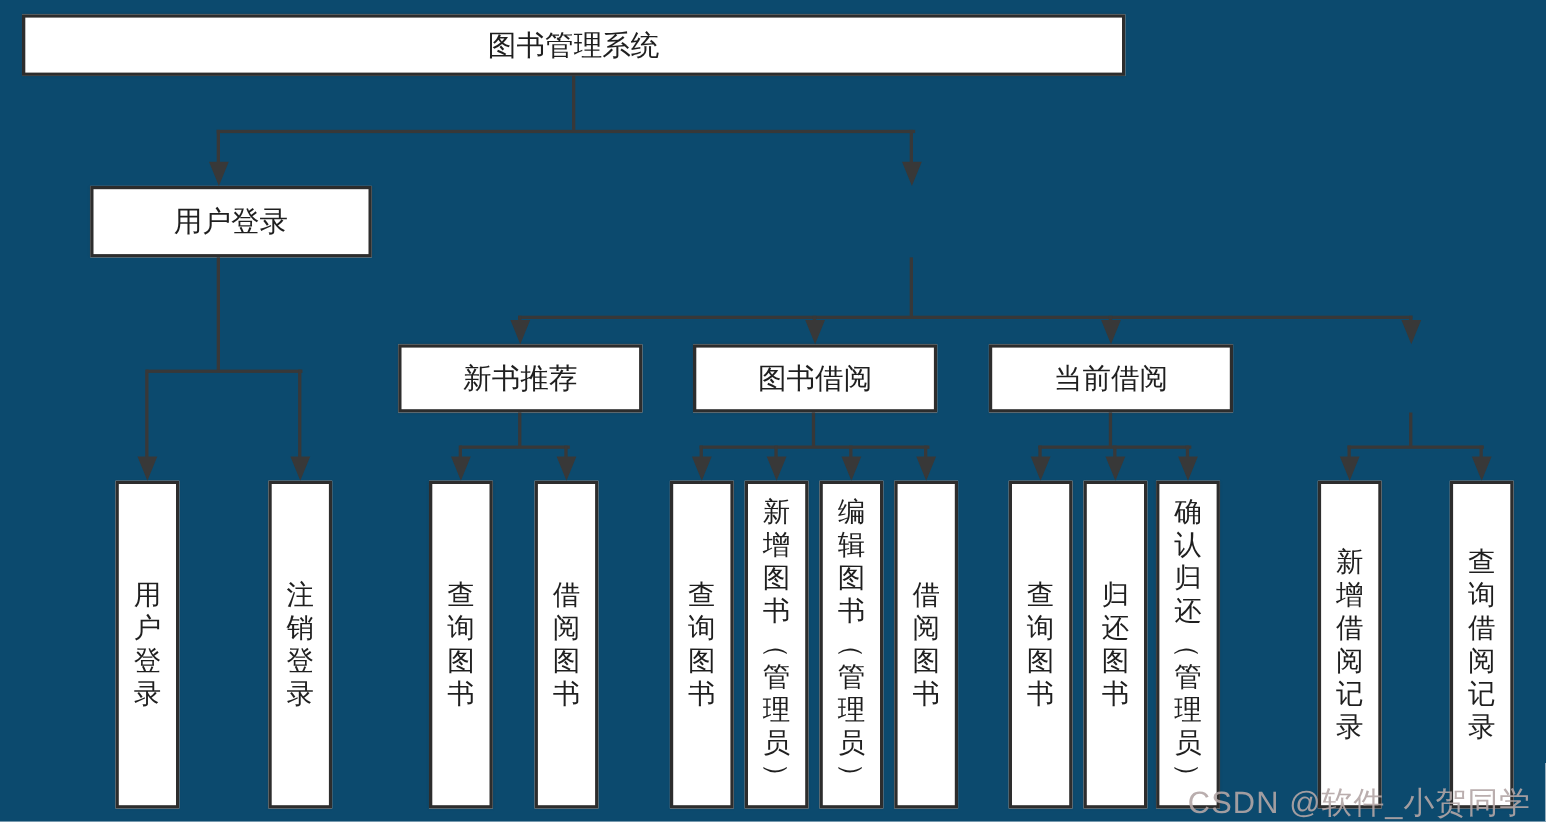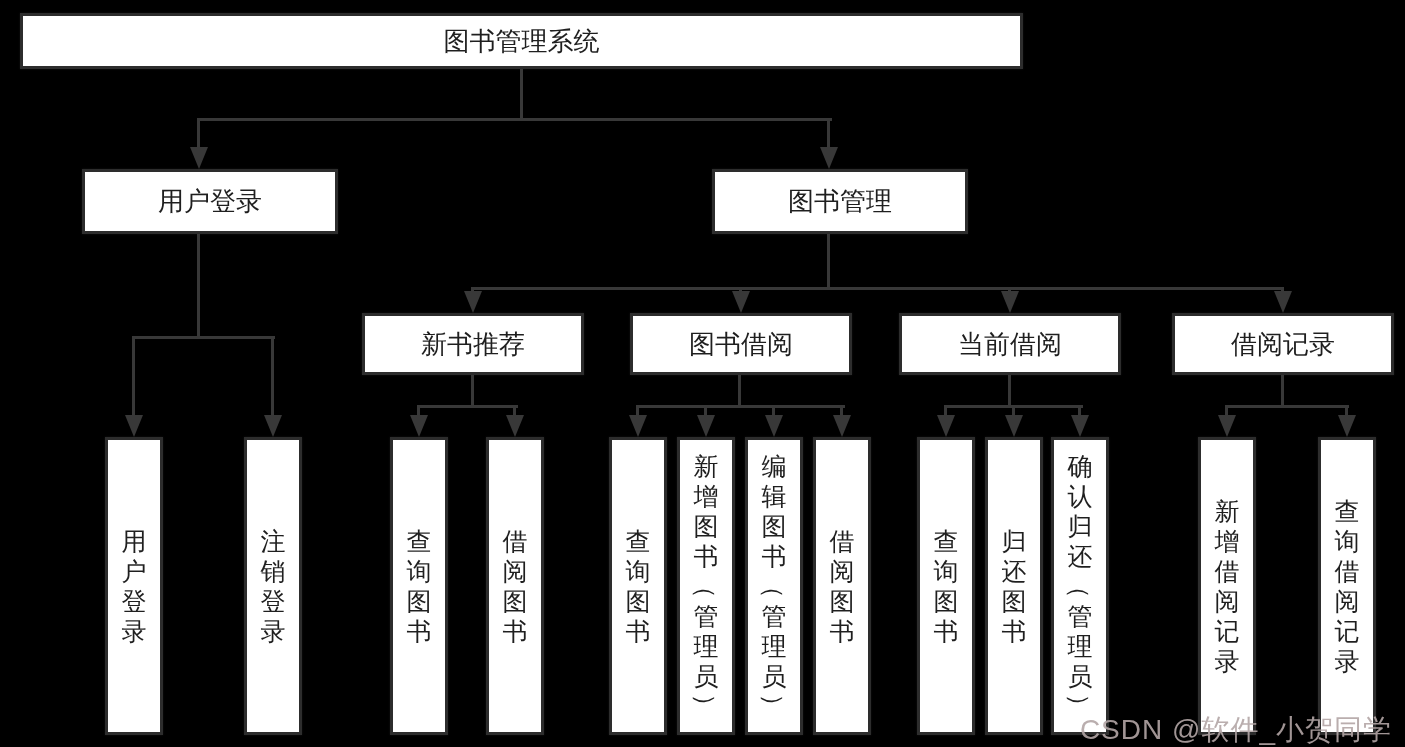--- a/index.html
+++ b/index.html
@@ -1,20 +1,20 @@
 <!DOCTYPE html>
 <html><head>
 <meta charset="utf-8">
 <style>
   html, body { margin: 0; padding: 0; background: #ffffff; }
   .canvas {
     position: relative;
     width: 1405px;
     height: 747px;
-    background: #000000;
+    background: #0c4a6e;
     font-family: "Liberation Sans", "DejaVu Sans", sans-serif;
     color: #1f1f1f;
     overflow: hidden;
   }
   .box {
     position: absolute;
     box-sizing: border-box;
     background: #ffffff;
     border: 3px solid #2d2d2d;
     display: flex;
@@ -52,26 +52,24 @@
   }
 </style>
 </head>
 <body>
 
 <div class="canvas">
 
   <div class="box root">图书管理系统</div>
 
   <div class="box l2" style="left:82px">用户登录</div>
-  <div class="box l2" style="left:712px">图书管理</div>
 
   <div class="box l3" style="left:362px">新书推荐</div>
   <div class="box l3" style="left:630px">图书借阅</div>
   <div class="box l3" style="left:899px">当前借阅</div>
-  <div class="box l3" style="left:1172px">借阅记录</div>
 
   <div class="box leaf" style="left:105px">
       <span class="vchar">用</span>
       <span class="vchar">户</span>
       <span class="vchar">登</span>
       <span class="vchar">录</span>
     </div>
   <div class="box leaf" style="left:244px">
       <span class="vchar">注</span>
       <span class="vchar">销</span>

